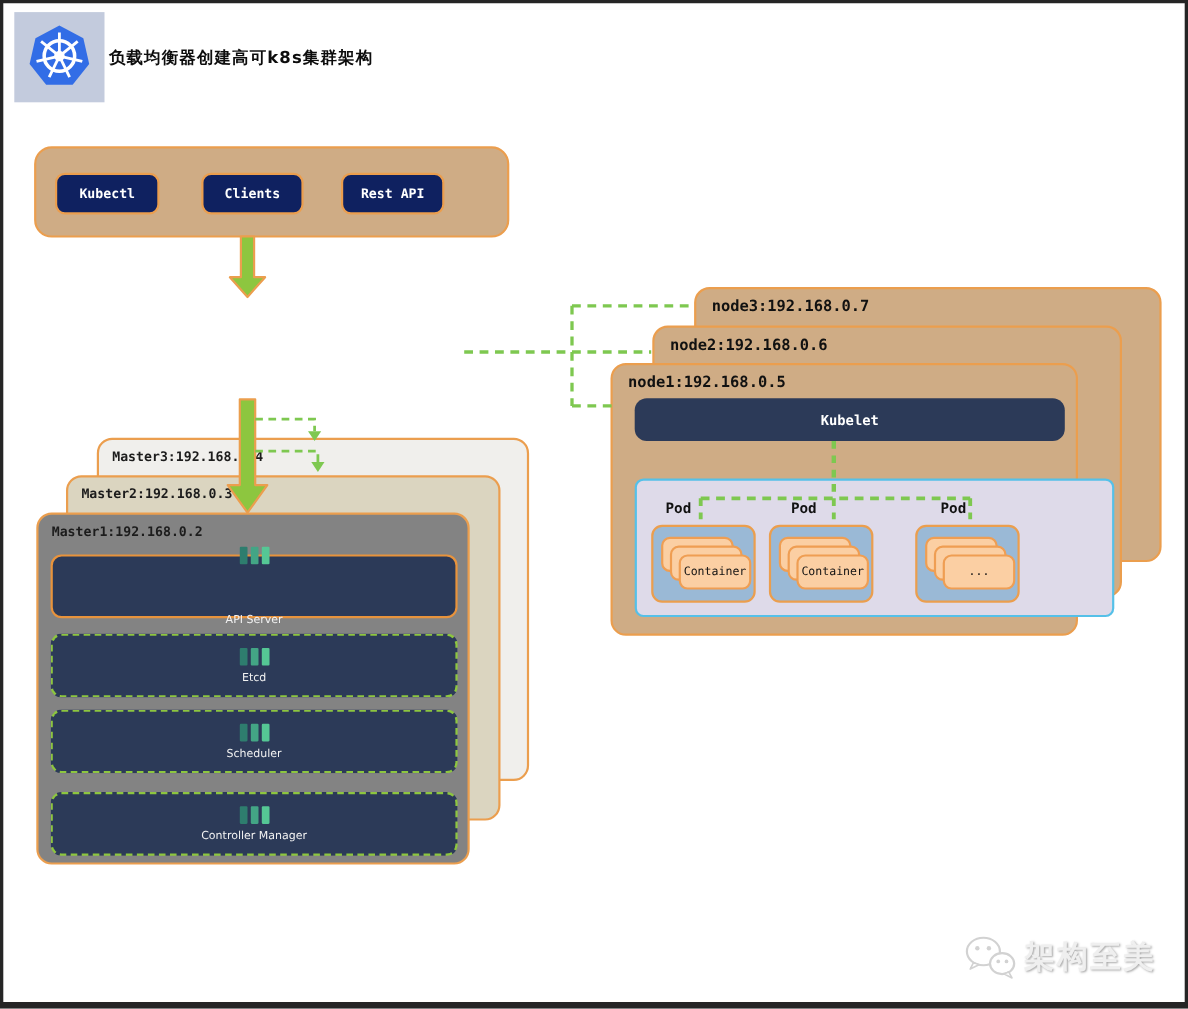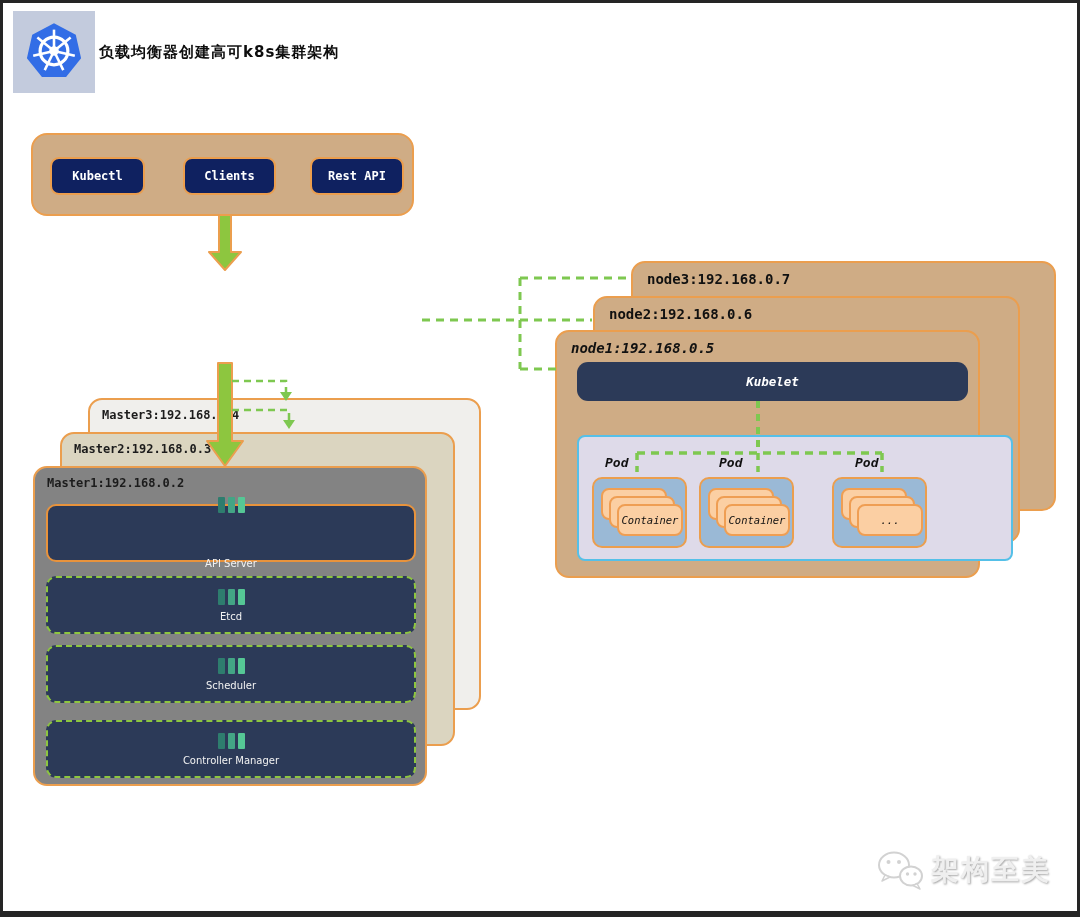--- a/index.html
+++ b/index.html
@@ -9,21 +9,21 @@
     font-family:"DejaVu Sans",sans-serif;overflow:hidden;
   }
 
   
   .logo-tile{position:absolute;left:10px;top:8px;width:82px;height:82px;background:#c3cbdd;
     display:flex;align-items:center;justify-content:center;}
   .page-title{position:absolute;left:96px;top:40px;font-size:15px;font-weight:bold;color:#0d0d0d;letter-spacing:1px;}
 
   
   .panel{position:absolute;background:#cfac85;border:2px solid #eb9e4e;border-radius:16px;box-sizing:border-box;}
-  .clients-panel{left:28px;top:130px;width:383px;height:83px;}
+  .clients-panel{left:28px;top:130px;width:432px;height:83px;}
   .chip{position:absolute;top:22px;height:38px;background:#0f2160;border:2px solid #eb9e4e;border-radius:9px;
     color:#fff;font-family:"DejaVu Sans Mono",monospace;font-weight:bold;font-size:12px;
     display:flex;align-items:center;justify-content:center;box-sizing:border-box;white-space:nowrap;}
   .chip.c1{left:17px;width:95px}.chip.c2{left:150px;width:93px}.chip.c3{left:277px;width:94px}
 
   .lb-panel{left:28px;top:269px;width:389px;height:92px;}
   .lb-node{position:absolute;top:21px;height:62px;background:#4c92d9;border-radius:10px;box-sizing:border-box;
     display:flex;flex-direction:column;align-items:center;justify-content:space-between;padding:9px 2px 7px;}
   .lb-node.internal{left:17px;width:153px}.lb-node.external{left:210px;width:154px}
   .lb-label{color:#fff;font-family:"DejaVu Sans Mono",monospace;font-size:10.5px;white-space:nowrap;}
@@ -43,21 +43,21 @@
   .component.k4{top:252px;border:2px dashed #8dc63f;}
   .comp-label{color:#f2f2f2;font-size:10px;}
   .eq-icon{display:flex;gap:3px;}
   .eq-icon span{width:7px;height:16px;border-radius:1px;}
   .eq-icon .b1{background:#2e7d6e}.eq-icon .b2{background:#43a585}.eq-icon .b3{background:#55c795}
 
   
   .node{position:absolute;background:#cfac85;border:2px solid #eb9e4e;border-radius:14px;box-sizing:border-box;}
   .node.n3{left:628px;top:258px;width:425px;height:250px;}
   .node.n2{left:590px;top:293px;width:427px;height:247px;}
-  .node.n1{left:552px;top:327px;width:425px;height:248px;font-style:italic;}
+  .node.n1{left:552px;top:327px;width:425px;height:248px;}
   .node-label{position:absolute;left:14px;top:8px;font-family:"DejaVu Sans Mono",monospace;
     font-weight:bold;font-size:14px;color:#111;white-space:nowrap;}
   .kubelet{position:absolute;left:20px;top:30px;width:391px;height:39px;background:#2c3a58;border-radius:11px;
     color:#fff;display:flex;align-items:center;justify-content:center;
     font-family:"DejaVu Sans Mono",monospace;font-weight:bold;font-size:12.5px;}
   .pod-area{position:absolute;left:20px;top:103px;width:436px;height:126px;background:#dedae9;
     border:2px solid #55c0e8;border-radius:8px;box-sizing:border-box;}
   .pod-label{position:absolute;top:18px;font-family:"DejaVu Sans Mono",monospace;font-weight:bold;font-size:13px;color:#111;}
   .pod-label.p1{left:26px}.pod-label.p2{left:140px}.pod-label.p3{left:276px}
   .pod{position:absolute;top:40px;width:95px;height:71px;background:#9ab9d6;border:2px solid #eb9e4e;

